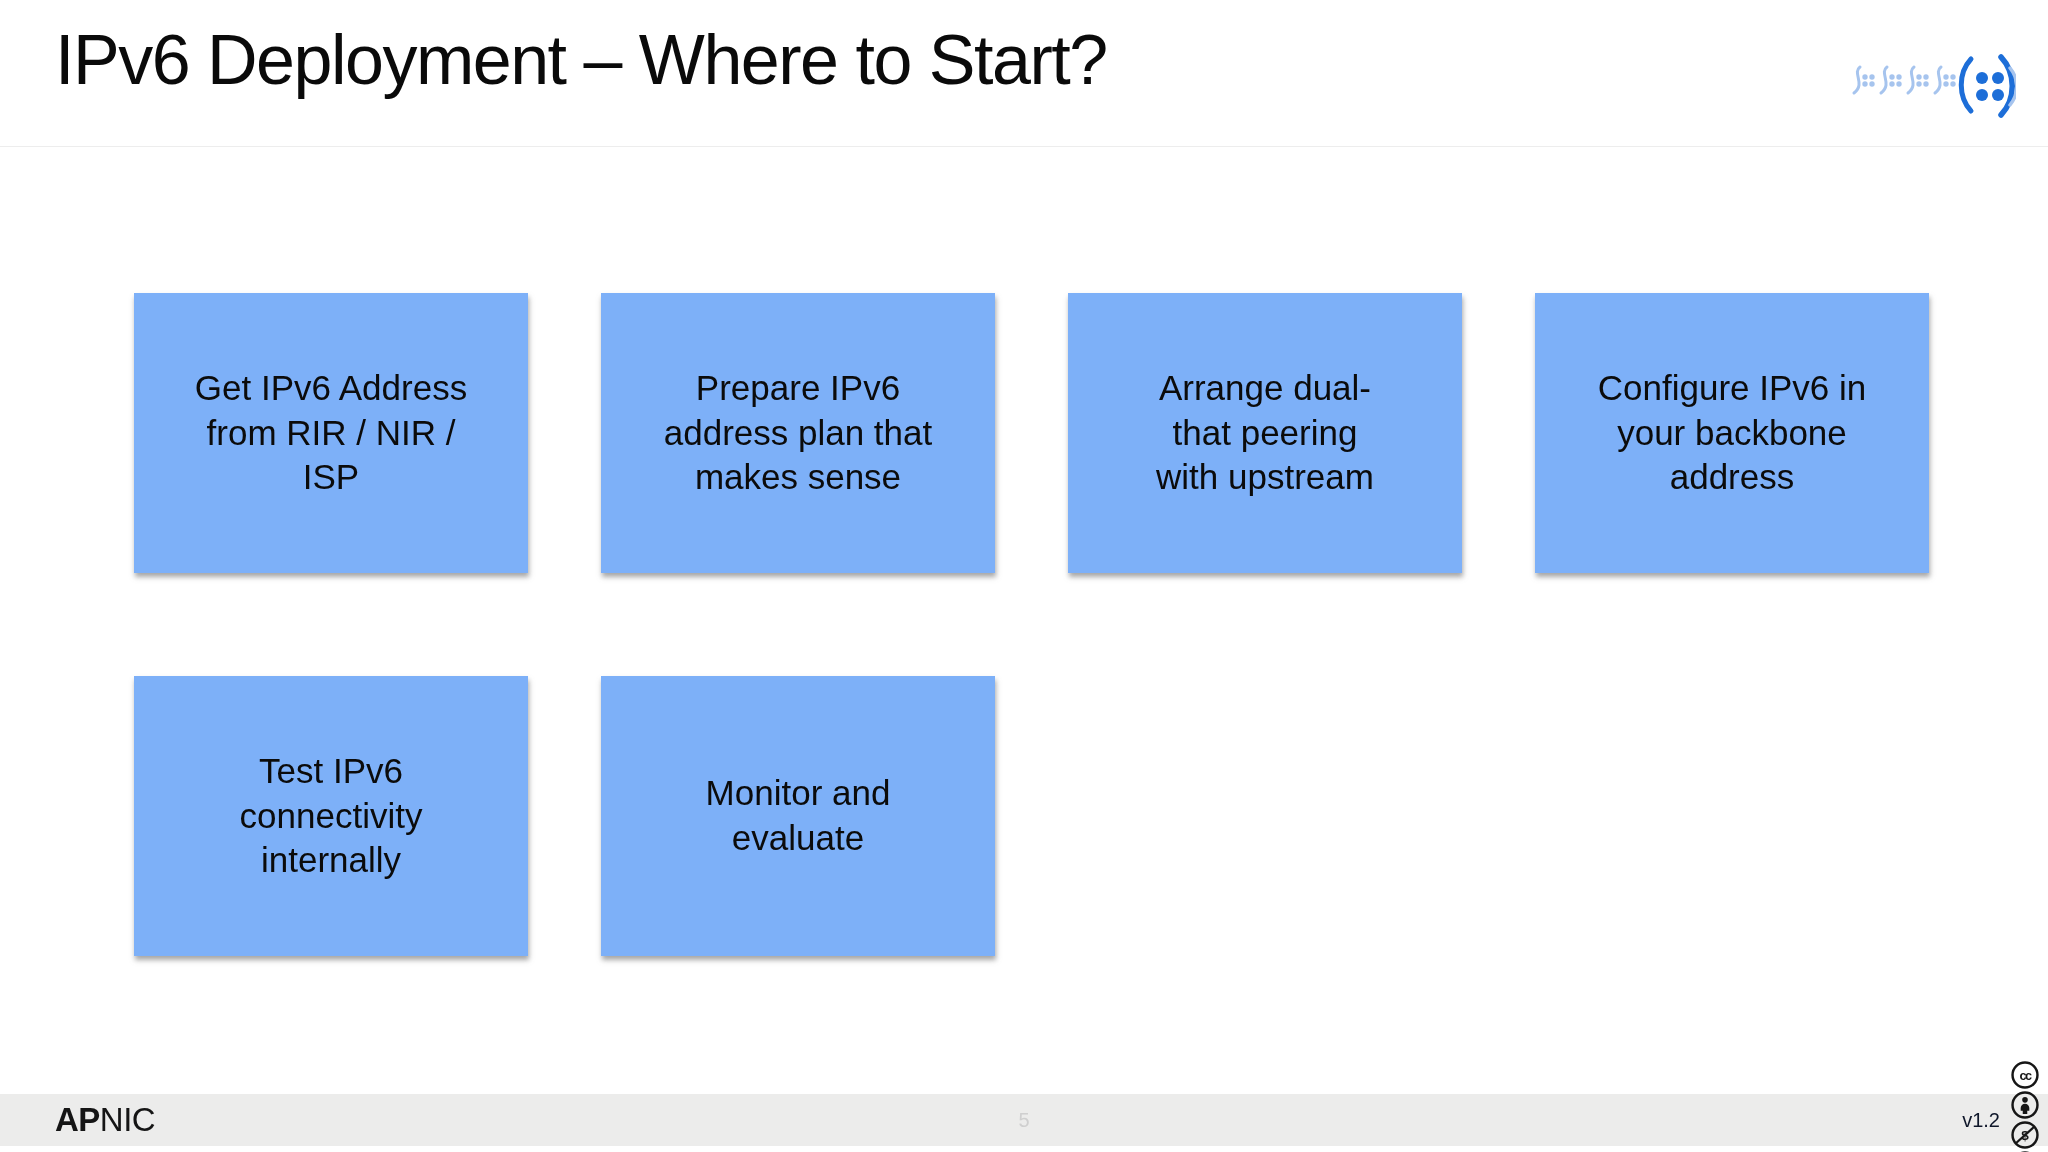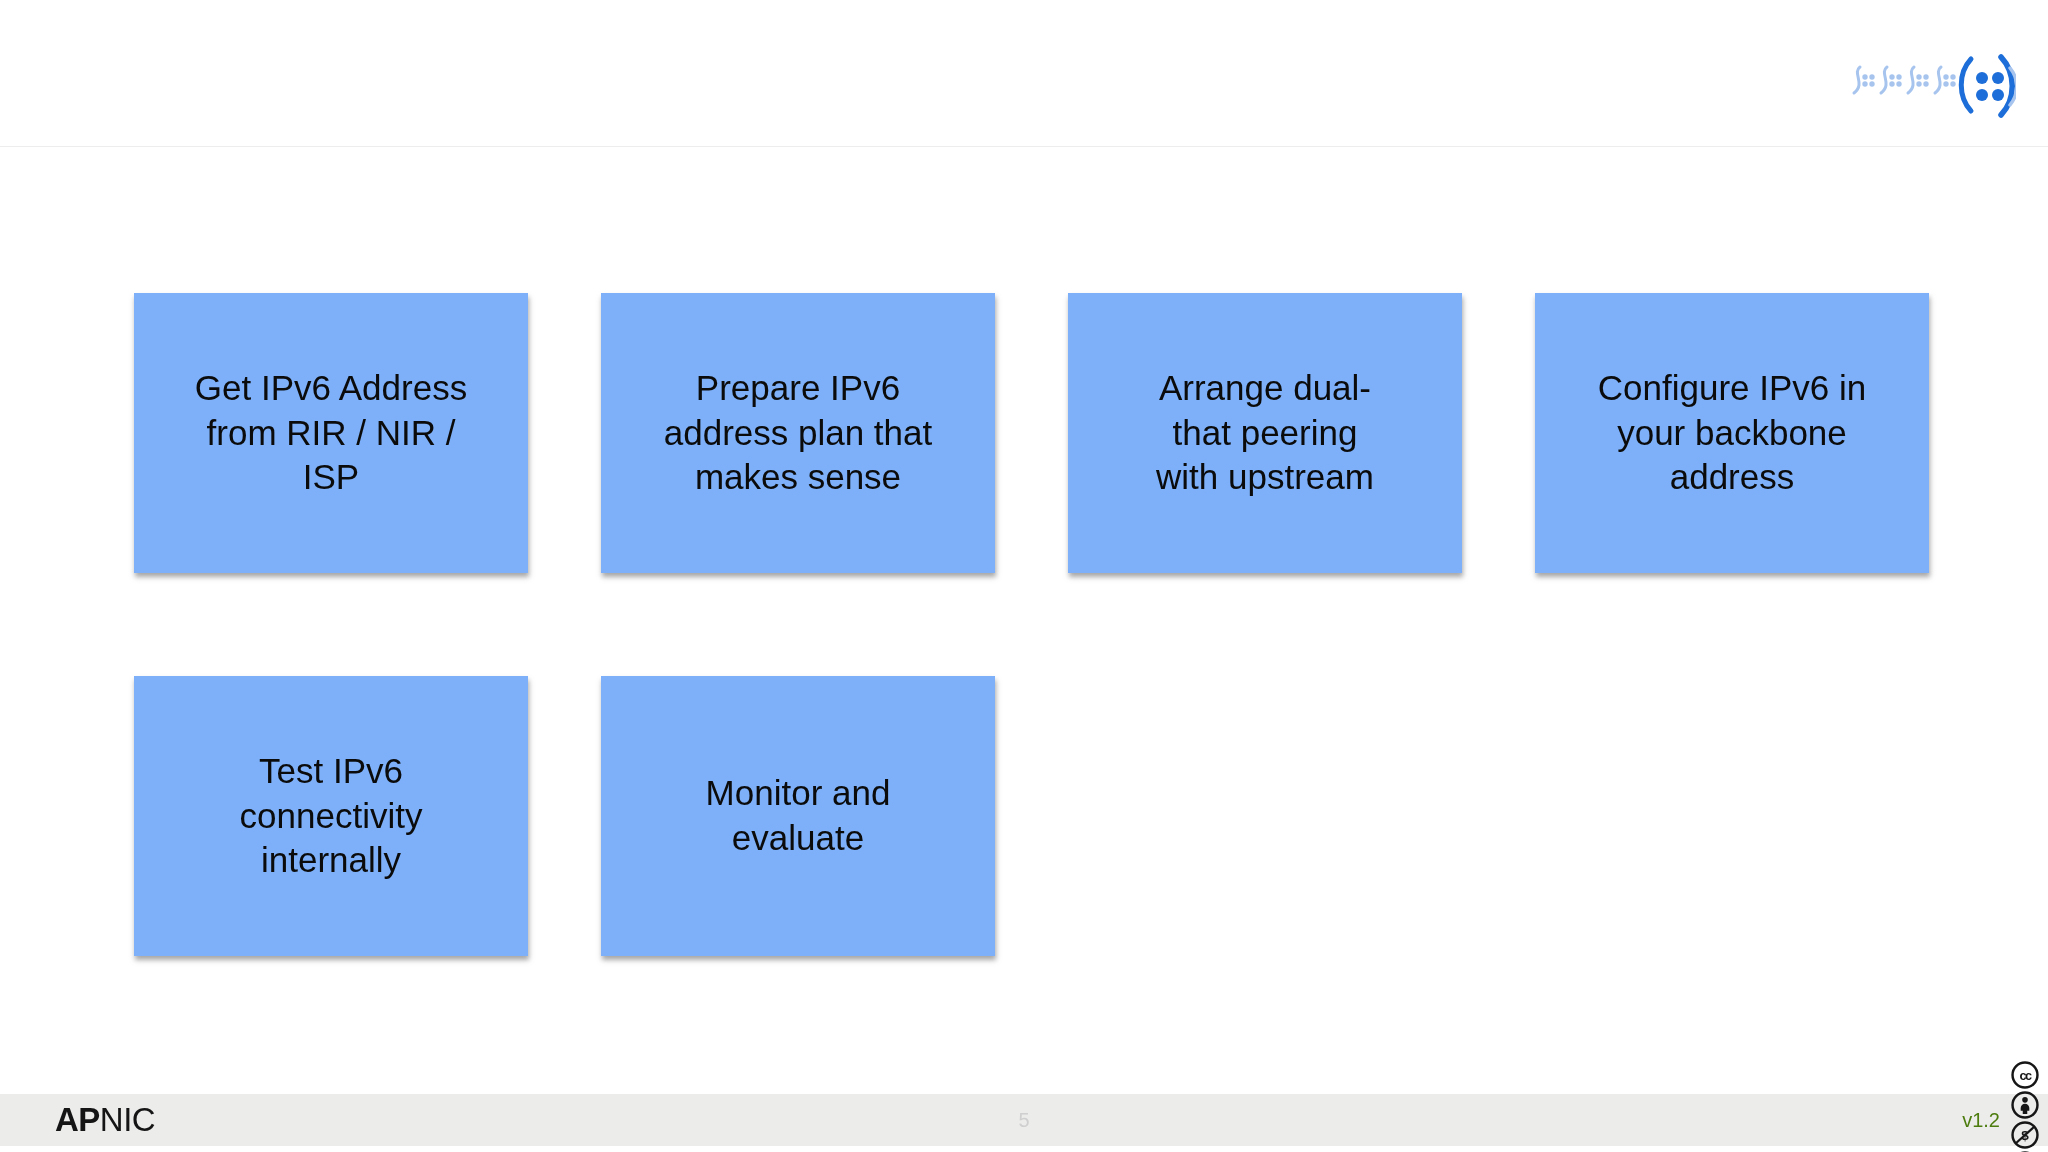--- a/index.html
+++ b/index.html
@@ -102,37 +102,38 @@
     position: absolute;
     right: 8px;
     top: 50%;
     transform: translateY(-50%);
     display: flex;
     align-items: center;
     gap: 7px;
   }
   .version {
     font-size: 20px;
-    color: #4d7c0f;
+    color: #0f172a;
     margin-right: 3px;
   }
   .cc-icons {
     display: flex;
     align-items: flex-start;
     gap: 0;
     flex-direction: column;
   }
   .cc-icons svg { display: block; }
 </style>
 </head>
 <body>
 
 <div class="slide">
 
   <div class="header">
+    <h1 class="title">IPv6 Deployment – Where to Start?</h1>
     <svg class="logo" viewBox="0 0 172 64" aria-hidden="true">
       <g stroke="#a6c4ee" stroke-width="3" fill="none" stroke-linecap="round">
         <path d="M16,13 C8,19 22,30 10,39"></path>
         <path d="M43,13 C35,19 49,30 37,39"></path>
         <path d="M70,13 C62,19 76,30 64,39"></path>
         <path d="M97,13 C89,19 103,30 91,39"></path>
       </g>
       <g fill="#a6c4ee">
         <circle cx="21" cy="23" r="2.7"></circle>
           <circle cx="28" cy="23" r="2.7"></circle>

